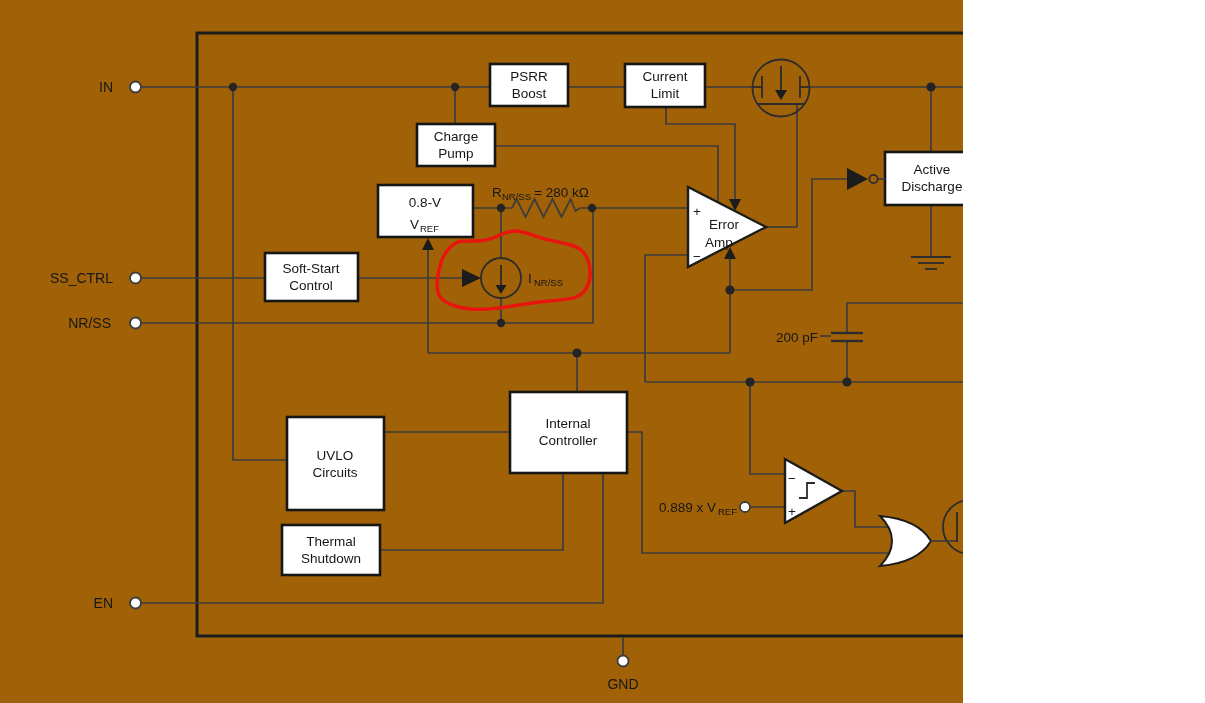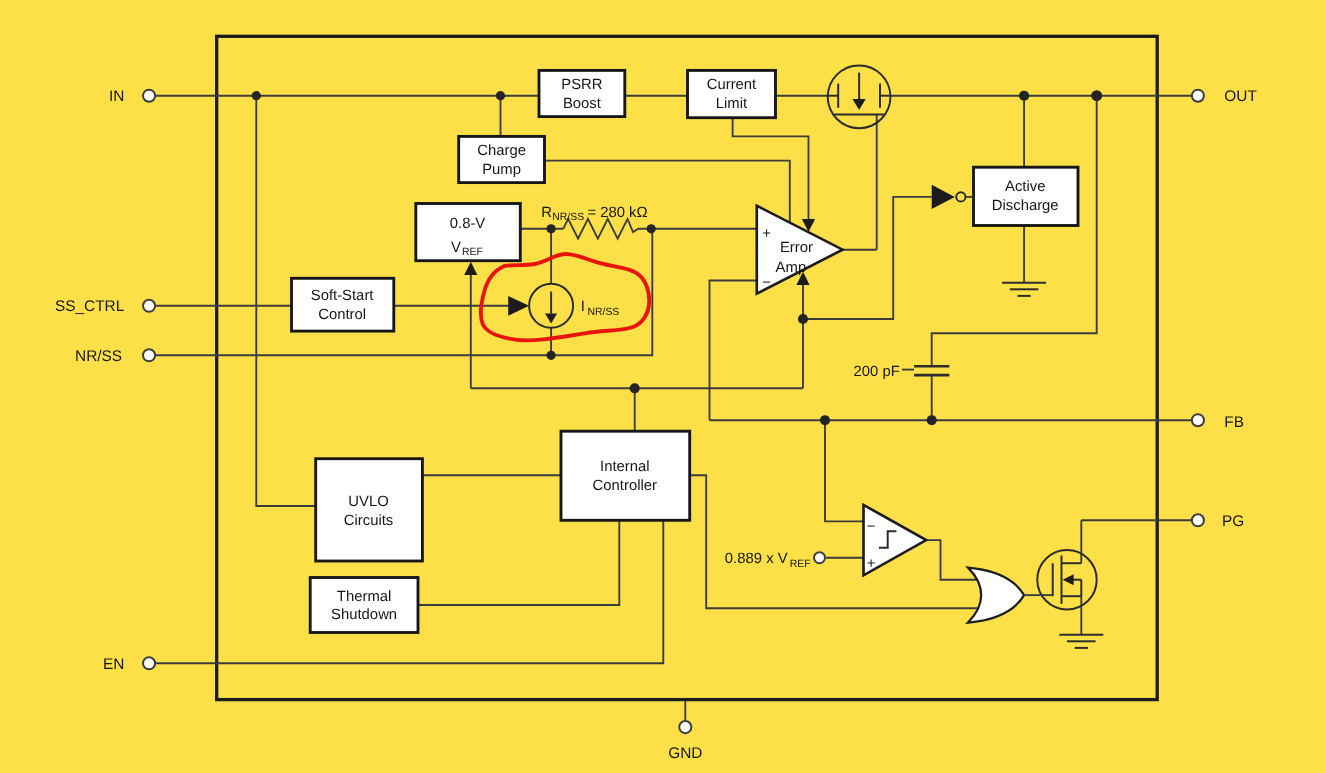--- a/index.html
+++ b/index.html
@@ -1,16 +1,16 @@
 <!DOCTYPE html>
 <html><head>
 <meta charset="utf-8">
 <style>
   html,body{margin:0;padding:0;background:#ffffff;}
-  .stage{position:relative;width:1205px;height:703px;background:#fde047;overflow:hidden;}
+  .stage{position:relative;width:963px;height:703px;background:#a16207;overflow:hidden;}
   svg{display:block;}
   .wire{stroke:#3c3c3c;stroke-width:1.7;fill:none;}
   .thick{stroke:#1c1c1c;stroke-width:3;fill:none;}
   .box{fill:#ffffff;stroke:#161616;stroke-width:2.6;}
   .tri{fill:#ffffff;stroke:#1c1c1c;stroke-width:2.4;}
   .dot{fill:#242424;stroke:none;}
   .pinc{fill:#ffffff;stroke:#3c3c3c;stroke-width:1.8;}
   .head{fill:#1c1c1c;stroke:none;}
   .lbl{font:13.5px "Liberation Sans", sans-serif;fill:#161616;}
   .pinlbl{font:14px "Liberation Sans", sans-serif;fill:#161616;}

